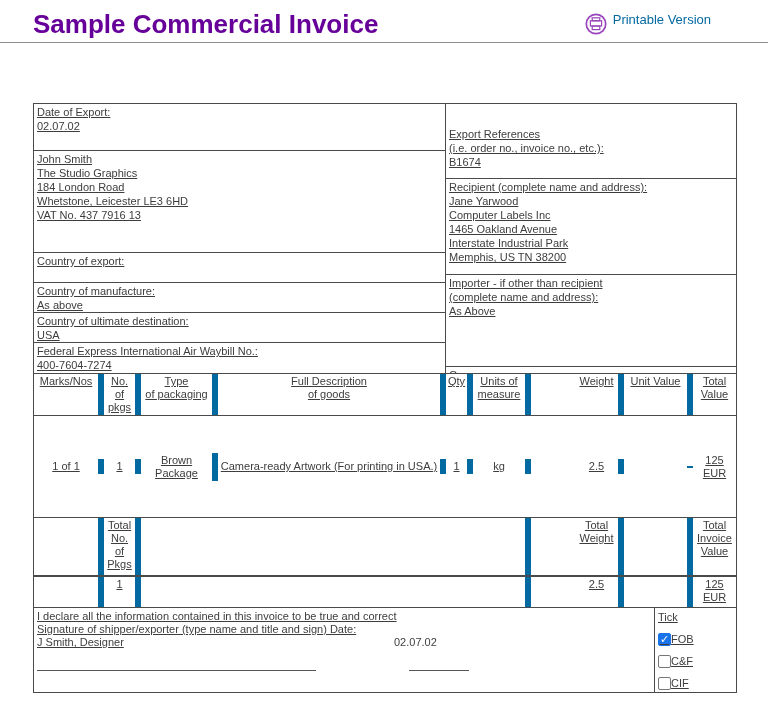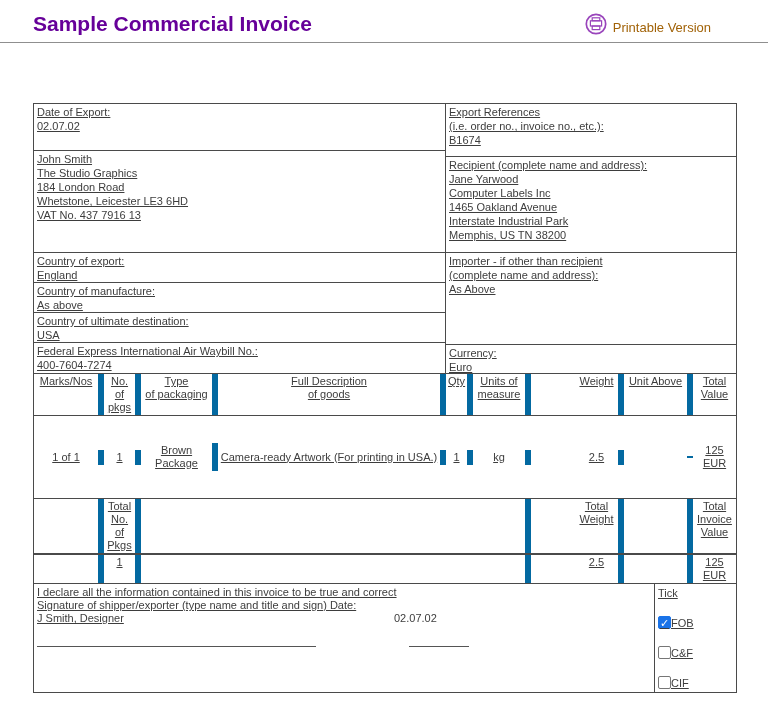--- a/index.html
+++ b/index.html
@@ -10,35 +10,35 @@
     font-family: "Liberation Sans", "DejaVu Sans", sans-serif;
     color: #3d3d3d;
     font-size: 11px;
     line-height: 14px;
     overflow: hidden;
   }
   
   .header { position: absolute; top: 0; left: 0; width: 768px; height: 43px;
             border-bottom: 1px solid #8f8f8f; }
   .page-title { position: absolute; left: 33px; top: 12px;
-                font-size: 21px; line-height: 24px; font-weight: bold; color: #660099; }
+                font-size: 26px; line-height: 24px; font-weight: bold; color: #660099; }
   .printable { position: absolute; right: 57px; top: 13px;
-               display: flex; align-items: flex-end; gap: 6px;
-               color: #a16207; font-size: 13px; text-decoration: none; cursor: pointer; }
+               display: flex; align-items: flex-start; gap: 6px;
+               color: #0369a1; font-size: 13px; text-decoration: none; cursor: pointer; }
   .print-icon { width: 22px; height: 22px; display: inline-block; }
 
   
   .invoice { position: absolute; left: 33px; top: 103px; width: 704px; height: 590px;
              border: 1px solid #4a4a4a; display: flex; flex-direction: column; background: #fff; text-decoration: underline; }
   .pre { white-space: pre-line; }
 
   
   .twocol { display: flex; height: 270px; border-bottom: 1px solid #4a4a4a; }
   .col-left  { width: 412px; border-right: 1px solid #4a4a4a; display: flex; flex-direction: column; }
-  .col-right { flex: 1; display: flex; flex-direction: column; }
+  .col-right { flex: 1; display: flex; flex-direction: column; margin-top: 22px; }
   .fcell { padding: 1px 3px; border-bottom: 1px solid #4a4a4a; overflow: hidden; }
   .fcell:last-child { border-bottom: none; flex: 1; }
   .h47  { height: 47px; }  .h102 { height: 102px; }
   .h30  { height: 30px; }  .h53  { height: 53px; }
   .h96  { height: 96px; }  .h92  { height: 92px; }
 
   
   .grow { display: flex; border-bottom: 1px solid #4a4a4a; }
   .gcell { border-right: 6px solid #0369a1; padding: 1px 2px; text-align: center;
            line-height: 13px; overflow: hidden; }
@@ -55,21 +55,21 @@
   
   .decl-row { flex: 1; display: flex; }
   .decl { flex: 1; padding: 2px 3px; position: relative; line-height: 13px; }
   .decl-line3 { position: relative; }
   .decl-date { position: absolute; left: 357px; top: 0; }
   .sig-area { position: relative; height: 16px; margin-top: 9px; }
   .sig-long  { position: absolute; left: 0; top: 12px; width: 279px; border-top: 1px solid #555; }
   .sig-short { position: absolute; left: 372px; top: 12px; width: 60px; border-top: 1px solid #555; }
 
   .tick { width: 82px; border-left: 1px solid #4a4a4a; padding: 2px 3px; }
-  .tick-opt { display: flex; align-items: flex-start; margin-top: 16px; }
+  .tick-opt { display: flex; align-items: center; margin-top: 8px; }
   .cb { width: 13px; height: 13px; border: 1px solid #767676; border-radius: 2px;
         background: #fff; display: inline-flex; align-items: center; justify-content: center;
         flex: none; cursor: pointer; }
   .cb.checked { background: #1a73e8; border-color: #1a73e8; color: #fff;
                 font-size: 11px; font-weight: bold; }
   .cb.checked::after { content: "\2713"; }
 </style>
 </head>
 <body>
 
@@ -98,21 +98,20 @@
       </div>
       <div class="fcell h102">
         <div class="pre">John Smith
 The Studio Graphics
 184 London Road
 Whetstone, Leicester LE3 6HD
 VAT No. 437 7916 13</div>
       </div>
       <div class="fcell h30">
         <div>Country of export:</div>
-        <div>England</div>
       </div>
       <div class="fcell h30">
         <div>Country of manufacture:</div>
         <div>As above</div>
       </div>
       <div class="fcell h30">
         <div>Country of ultimate destination:</div>
         <div>USA</div>
       </div>
       <div class="fcell">
@@ -152,21 +151,21 @@
 of
 pkgs</div>
     <div class="gcell c-type pre">Type
 of packaging</div>
     <div class="gcell c-desc pre">Full Description
 of goods</div>
     <div class="gcell c-qty pre">Qty</div>
     <div class="gcell c-units pre">Units of
 measure</div>
     <div class="gcell c-weight pre">Weight</div>
-    <div class="gcell c-uval pre">Unit Above</div>
+    <div class="gcell c-uval pre">Unit Value</div>
     <div class="gcell c-tval pre">Total
 Value</div>
   </div>
 
   <div class="grow goods-data">
     <div class="gcell c-marks pre">1 of 1</div>
     <div class="gcell c-pkgs pre">1</div>
     <div class="gcell c-type pre">Brown
 Package</div>
     <div class="gcell c-desc pre">Camera-ready Artwork (For printing in USA.)</div>

